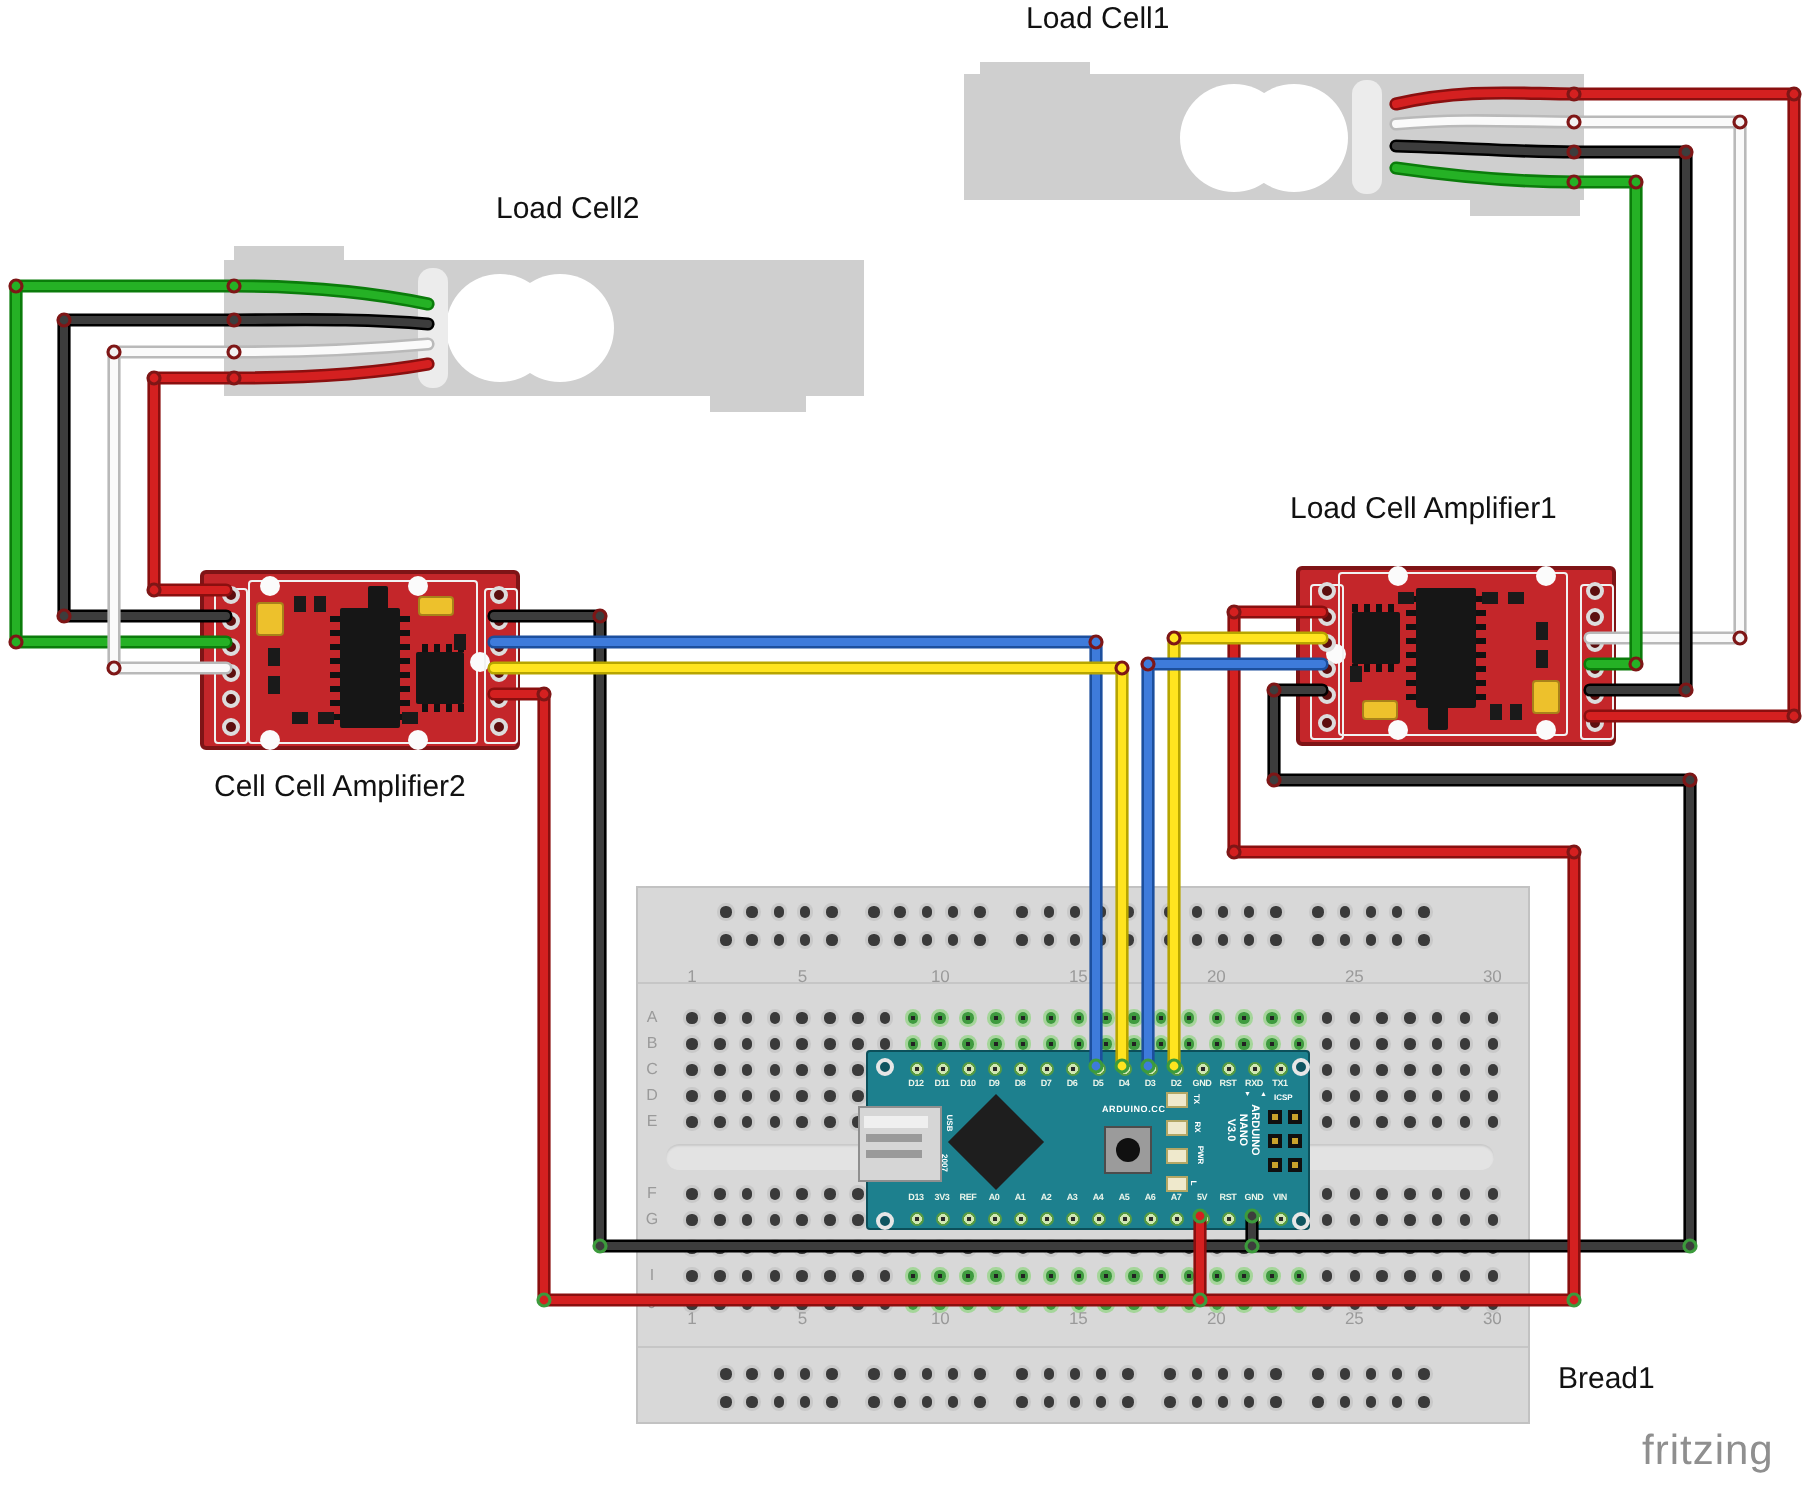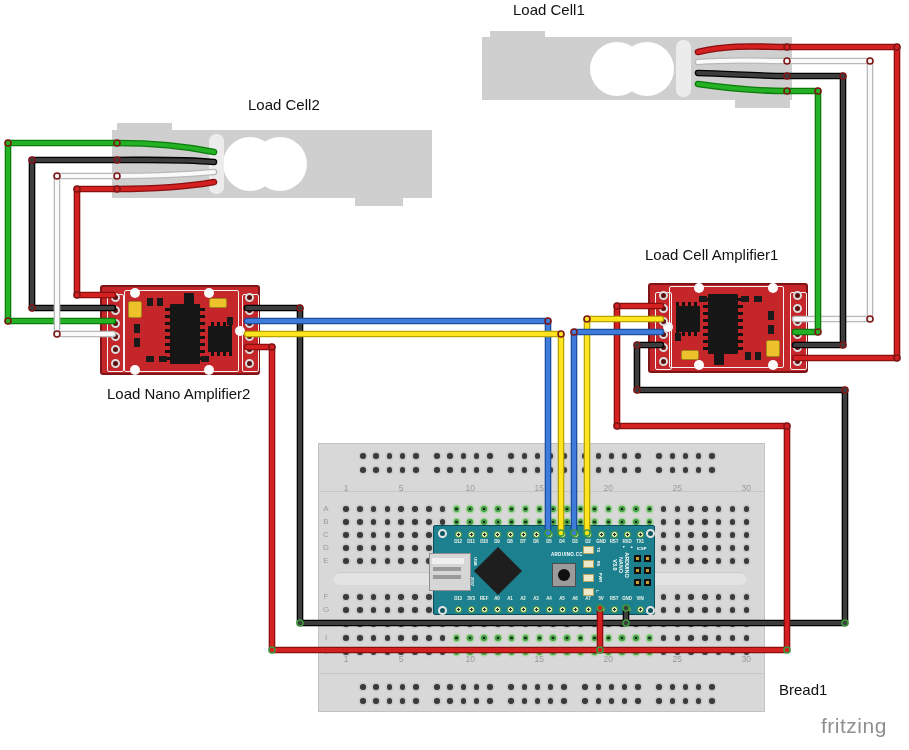--- a/index.html
+++ b/index.html
@@ -61,21 +61,21 @@
   svg{position:absolute;left:0;top:0;pointer-events:none;}
 </style>
 </head>
 <body>
 
 <div class="canvas">
 
   <div class="lbl" style="left:513px;top:1px">Load Cell1</div>
   <div class="lbl" style="left:248px;top:96px">Load Cell2</div>
   <div class="lbl" style="left:645px;top:246px">Load Cell Amplifier1</div>
-  <div class="lbl" style="left:107px;top:385px">Load Nano Amplifier2</div>
+  <div class="lbl" style="left:107px;top:385px">Cell Cell Amplifier2</div>
   <div class="lbl" style="left:383px;top:477px">Arduino Nano Board</div>
   <div class="lbl" style="left:779px;top:681px">Bread1</div>
   <div class="watermark" style="left:821px;top:714px">fritzing</div>
 
   <div class="abs" style="left:482px;top:30px;width:320px;height:80px">
     <div class="lc-part" style="left:8px;top:1px;width:55px;height:8px"></div>
     <div class="lc-part" style="left:0;top:7px;width:310px;height:63px"></div>
     <div class="lc-part" style="left:253px;top:70px;width:55px;height:8px"></div>
     <div class="lc-circle" style="left:108px;top:12px;width:54px;height:54px"></div>
     <div class="lc-circle" style="left:138px;top:12px;width:54px;height:54px"></div>

